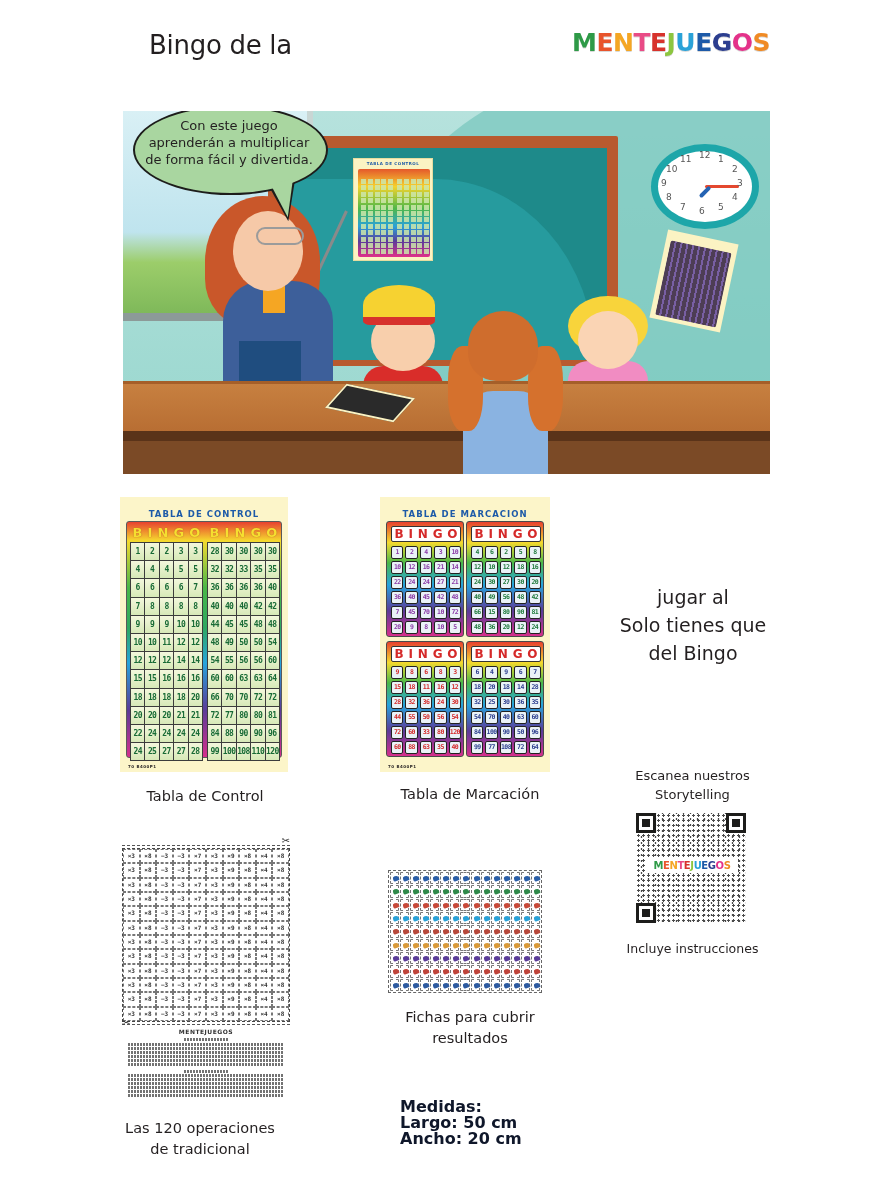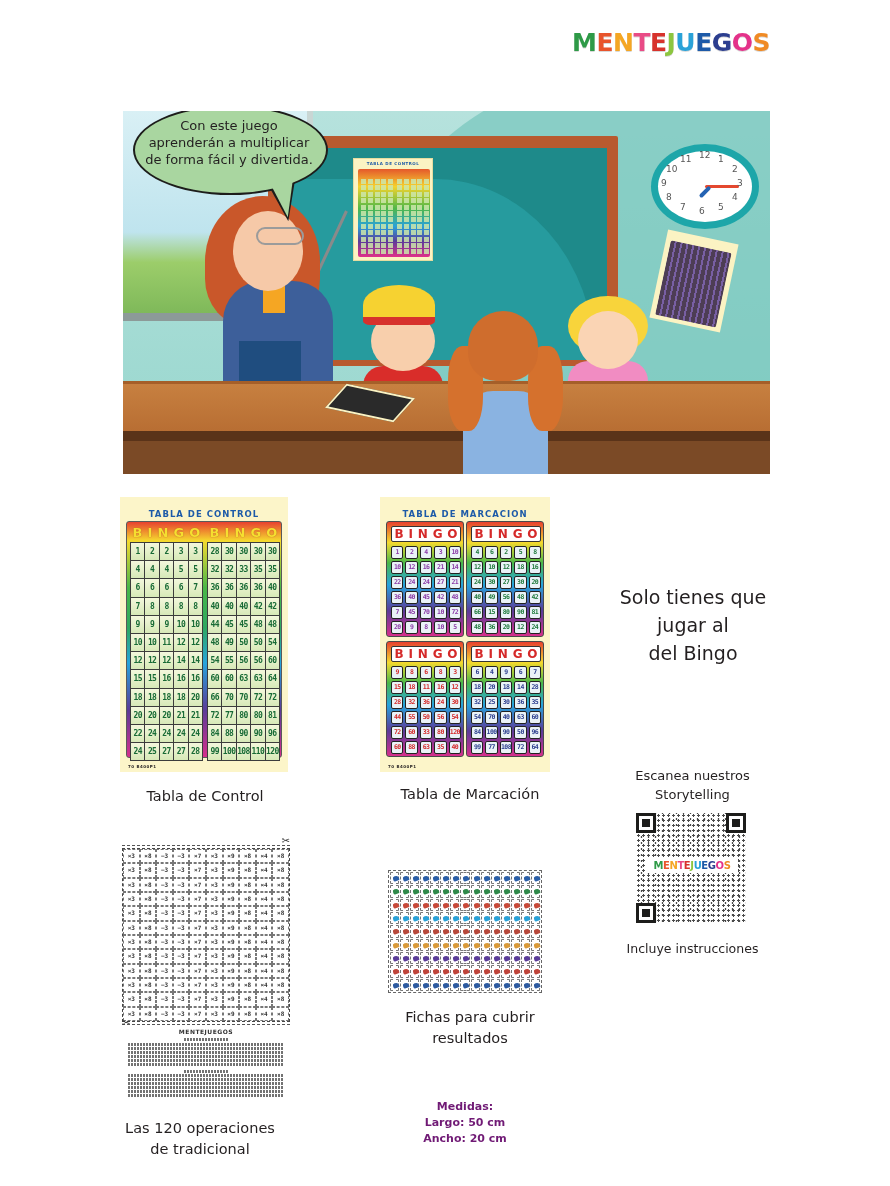--- a/index.html
+++ b/index.html
@@ -109,27 +109,28 @@
   .ops-grid div { border: 1px dashed #777; font-family: "DejaVu Sans Mono", monospace; font-size: 6px; font-weight: bold; color: #333; text-align: center; line-height: 12px; }
   .ops-foot { position: absolute; left: 0; top: 188px; width: 100%; border-top: 1px dashed #555; }
   .ops-brand { position: absolute; left: 0; top: 192px; width: 100%; text-align: center; font-size: 6px; font-weight: bold; color: #333; letter-spacing: 0.5px; }
   .ops-text { position: absolute; left: 6px; width: 156px; height: 3px; background: repeating-linear-gradient(90deg, #444 0 2px, transparent 2px 3px); opacity: 0.75; }
   .scissor { position: absolute; font-size: 10px; color: #333; line-height: 10px; }
 
   .fichas { left: 388px; top: 870px; width: 154px; height: 123px; display: grid; grid-template-columns: repeat(15, 1fr); grid-template-rows: repeat(9, 1fr); gap: 1px; border: 1px dashed #666; padding: 1px; }
   .fichas div { border: 1px dashed #777; border-radius: 1px; position: relative; background: #fff; }
   .fichas div::after { content: ""; position: absolute; left: 2px; top: 3px; width: 6px; height: 5px; border-radius: 40% 60% 20% 30%; background: var(--c); transform: rotate(-20deg); }
 
-  .medidas { left: 400px; top: 1099px; width: 130px; text-align: center; font-family: "DejaVu Sans", sans-serif; font-weight: bold; font-size: 11px; line-height: 16px; color: #701a75; }
+  .medidas { left: 400px; top: 1099px; width: 130px; font-family: "DejaVu Sans", sans-serif; font-weight: bold; font-size: 16px; line-height: 16px; color: #0f172a; }
   .site { left: 577px; top: 1130px; width: 230px; text-align: center; font-family: "DejaVu Sans", sans-serif; font-size: 14px; line-height: 21px; color: #6d6e71; letter-spacing: 0.2px; font-weight: 300; }
 </style>
 </head>
 <body>
 
 <div class="abs title">
+  <div>Bingo de la</div>
 </div>
 
 <div class="abs logo" id="logo"><span style="color: rgb(46, 154, 71);">M</span><span style="color: rgb(232, 84, 44);">E</span><span style="color: rgb(245, 166, 35);">N</span><span style="color: rgb(233, 75, 134);">T</span><span style="color: rgb(215, 50, 44);">E</span><span style="color: rgb(140, 198, 63);">J</span><span style="color: rgb(42, 162, 216);">U</span><span style="color: rgb(29, 90, 168);">E</span><span style="color: rgb(44, 62, 143);">G</span><span style="color: rgb(228, 50, 138);">O</span><span style="color: rgb(240, 138, 36);">S</span></div>
 
 <div class="abs scene">
   <div class="wall"></div>
   <div class="wall-curve"></div>
   <div class="window"></div>
   <div class="board-frame"></div>
   <div class="board"></div>
@@ -629,22 +630,22 @@
           <div style="color: rgb(44, 62, 143);">72</div>
           <div style="color: rgb(44, 62, 143);">64</div>
         </div>
       </div>
     </div>
   <div class="sheet-code">70 B400P1</div>
 </div>
 <div class="caption" style="left:380px;top:784px;width:180px;">Tabla de Marcación</div>
 
 <div class="caption solo" id="solo">
+    <div>jugar al</div>
     <div>Solo tienes que</div>
-    <div>jugar al</div>
     <div>del Bingo</div>
   </div>
 
 <div class="caption qr-label">
   <div>Escanea nuestros</div>
   <div>Storytelling</div>
 </div>
 <div class="abs qr">
   <div class="dots"></div>
   <div class="finder" style="left:0;top:0;"></div>

